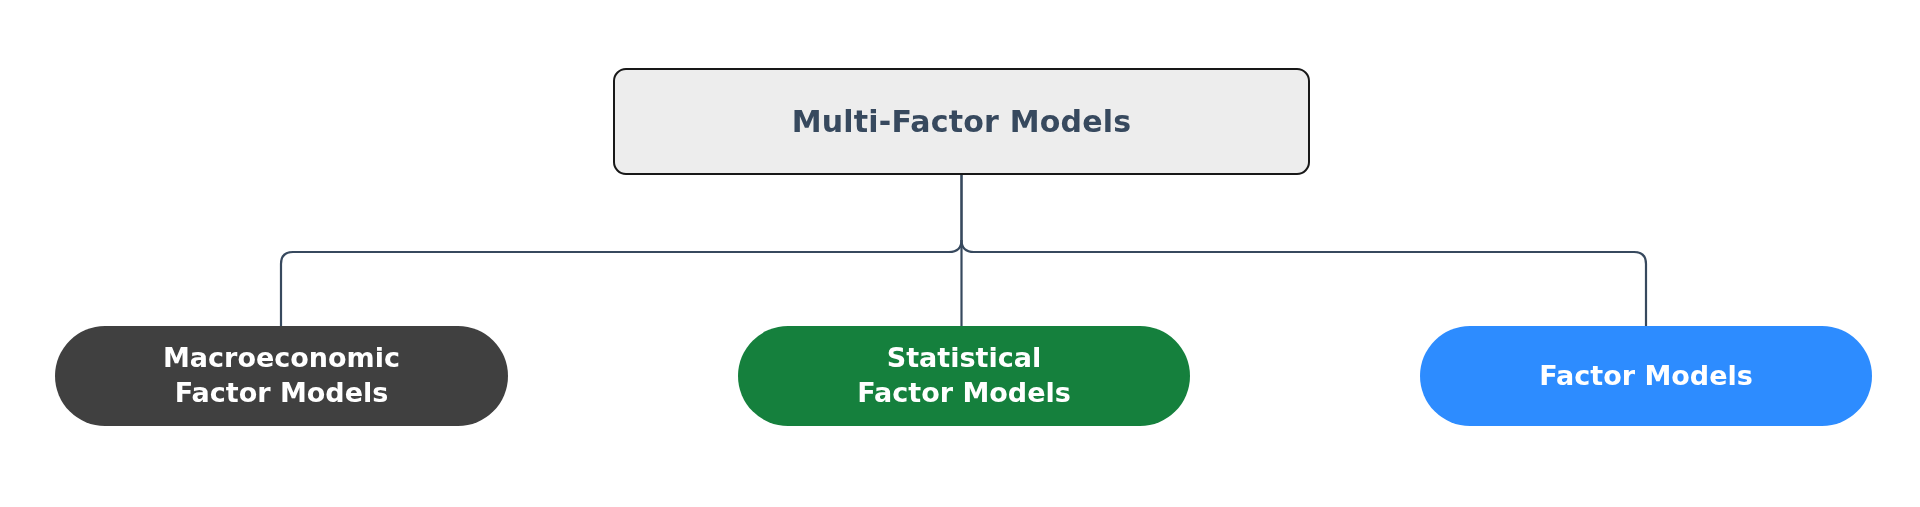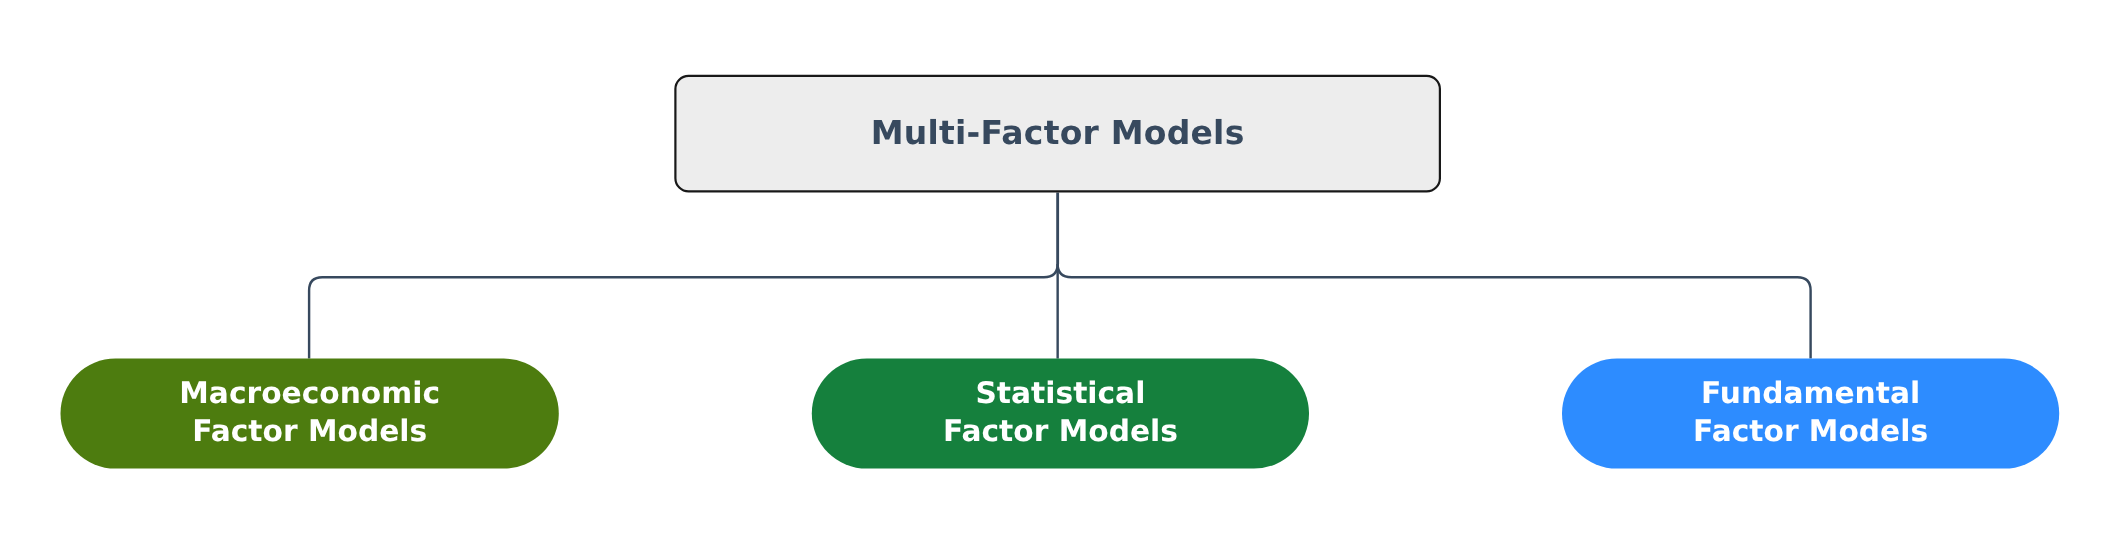--- a/index.html
+++ b/index.html
@@ -52,21 +52,21 @@
     border-radius: 52px;
     color: #ffffff;
     font-size: 27px;
     font-weight: bold;
     line-height: 1.28;
     top: 326px;
   }
   .node-macro {
     left: 55px;
     width: 453px;
-    background: #4d7c0f;
+    background: #404040;
   }
   .node-stat {
     left: 738px;
     width: 452px;
     background: #15803d;
   }
   .node-fund {
     left: 1420px;
     width: 452px;
     background: #2d8cff;
@@ -110,18 +110,17 @@
 
   <div class="node node-pill node-stat">
     <span class="node-label">
       <span>Statistical</span>
       <span class="l2">Factor Models</span>
     </span>
   </div>
 
   <div class="node node-pill node-fund">
     <span class="node-label">
-      <span>Fundamental</span>
       <span class="l2">Factor Models</span>
     </span>
   </div>
 
 </div>
 
 </body></html>

